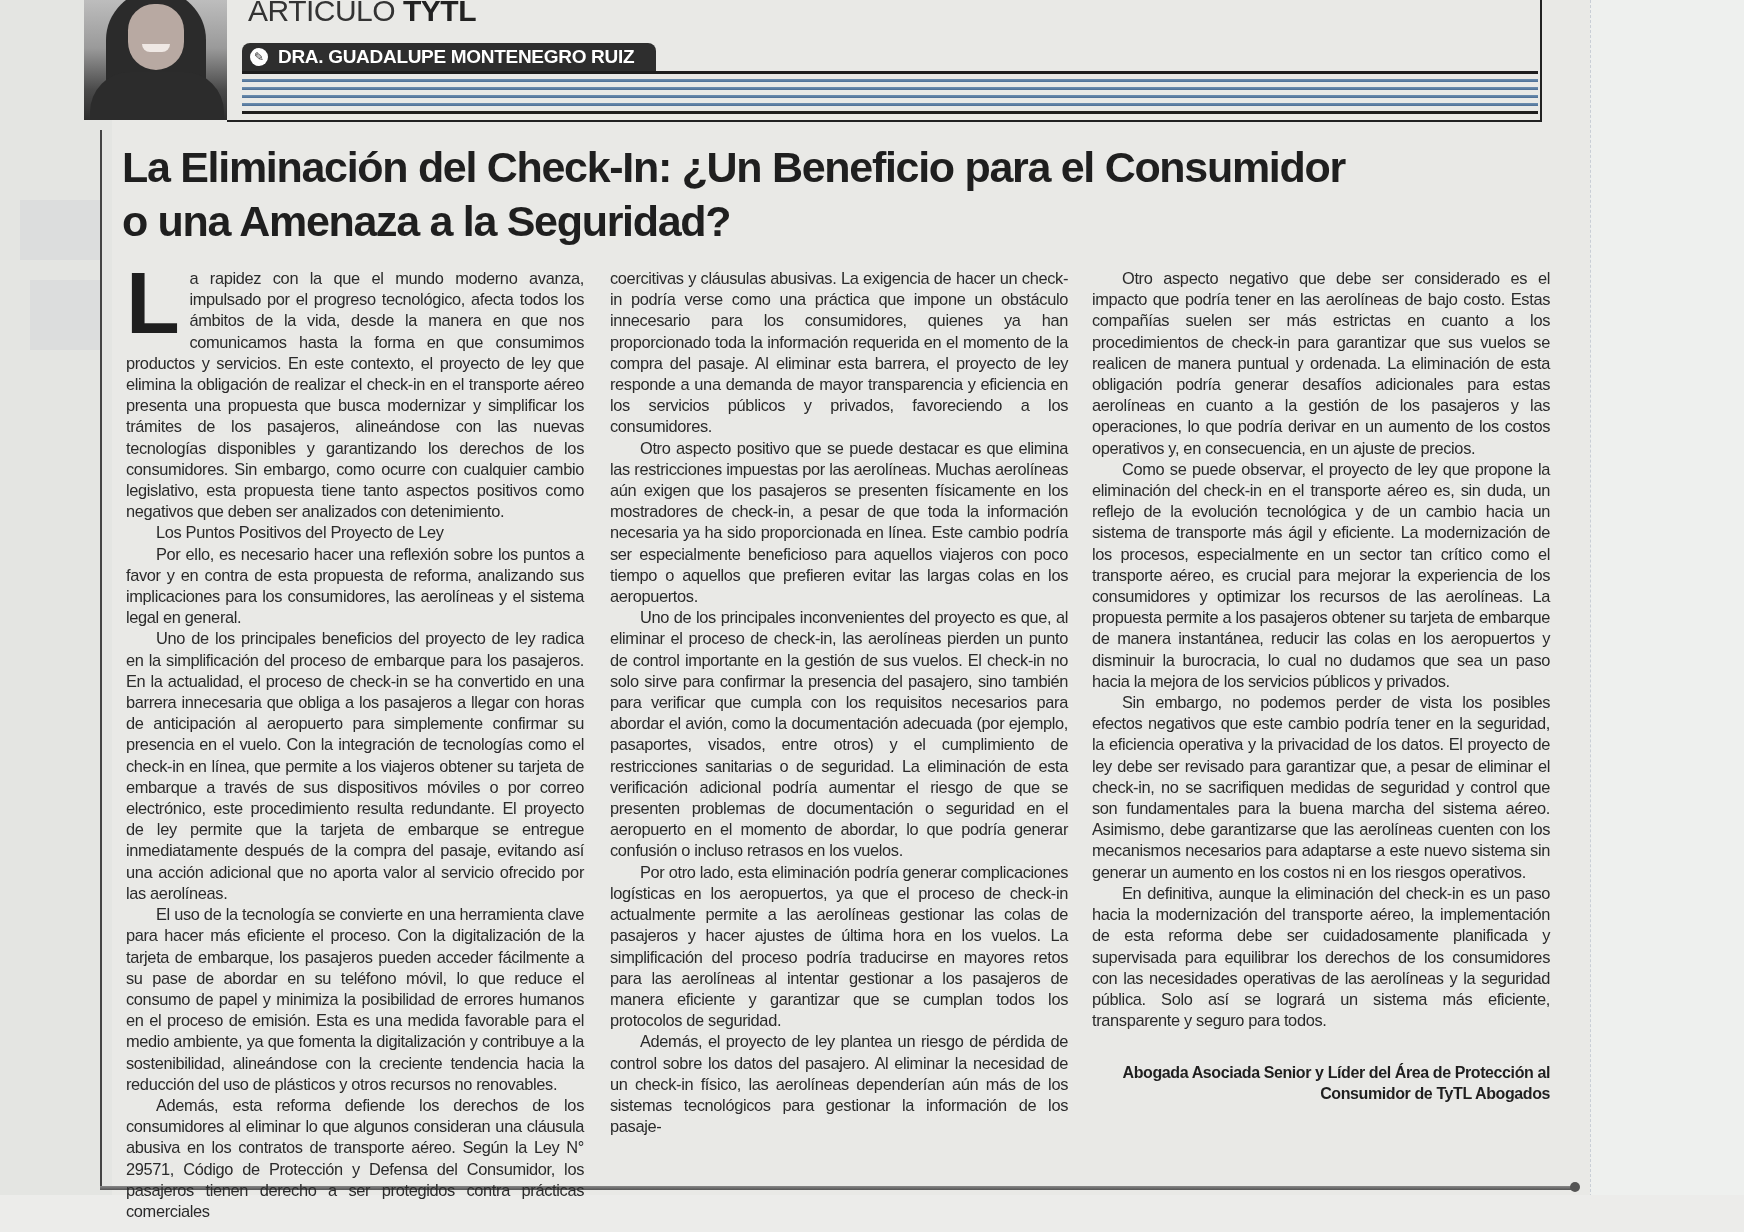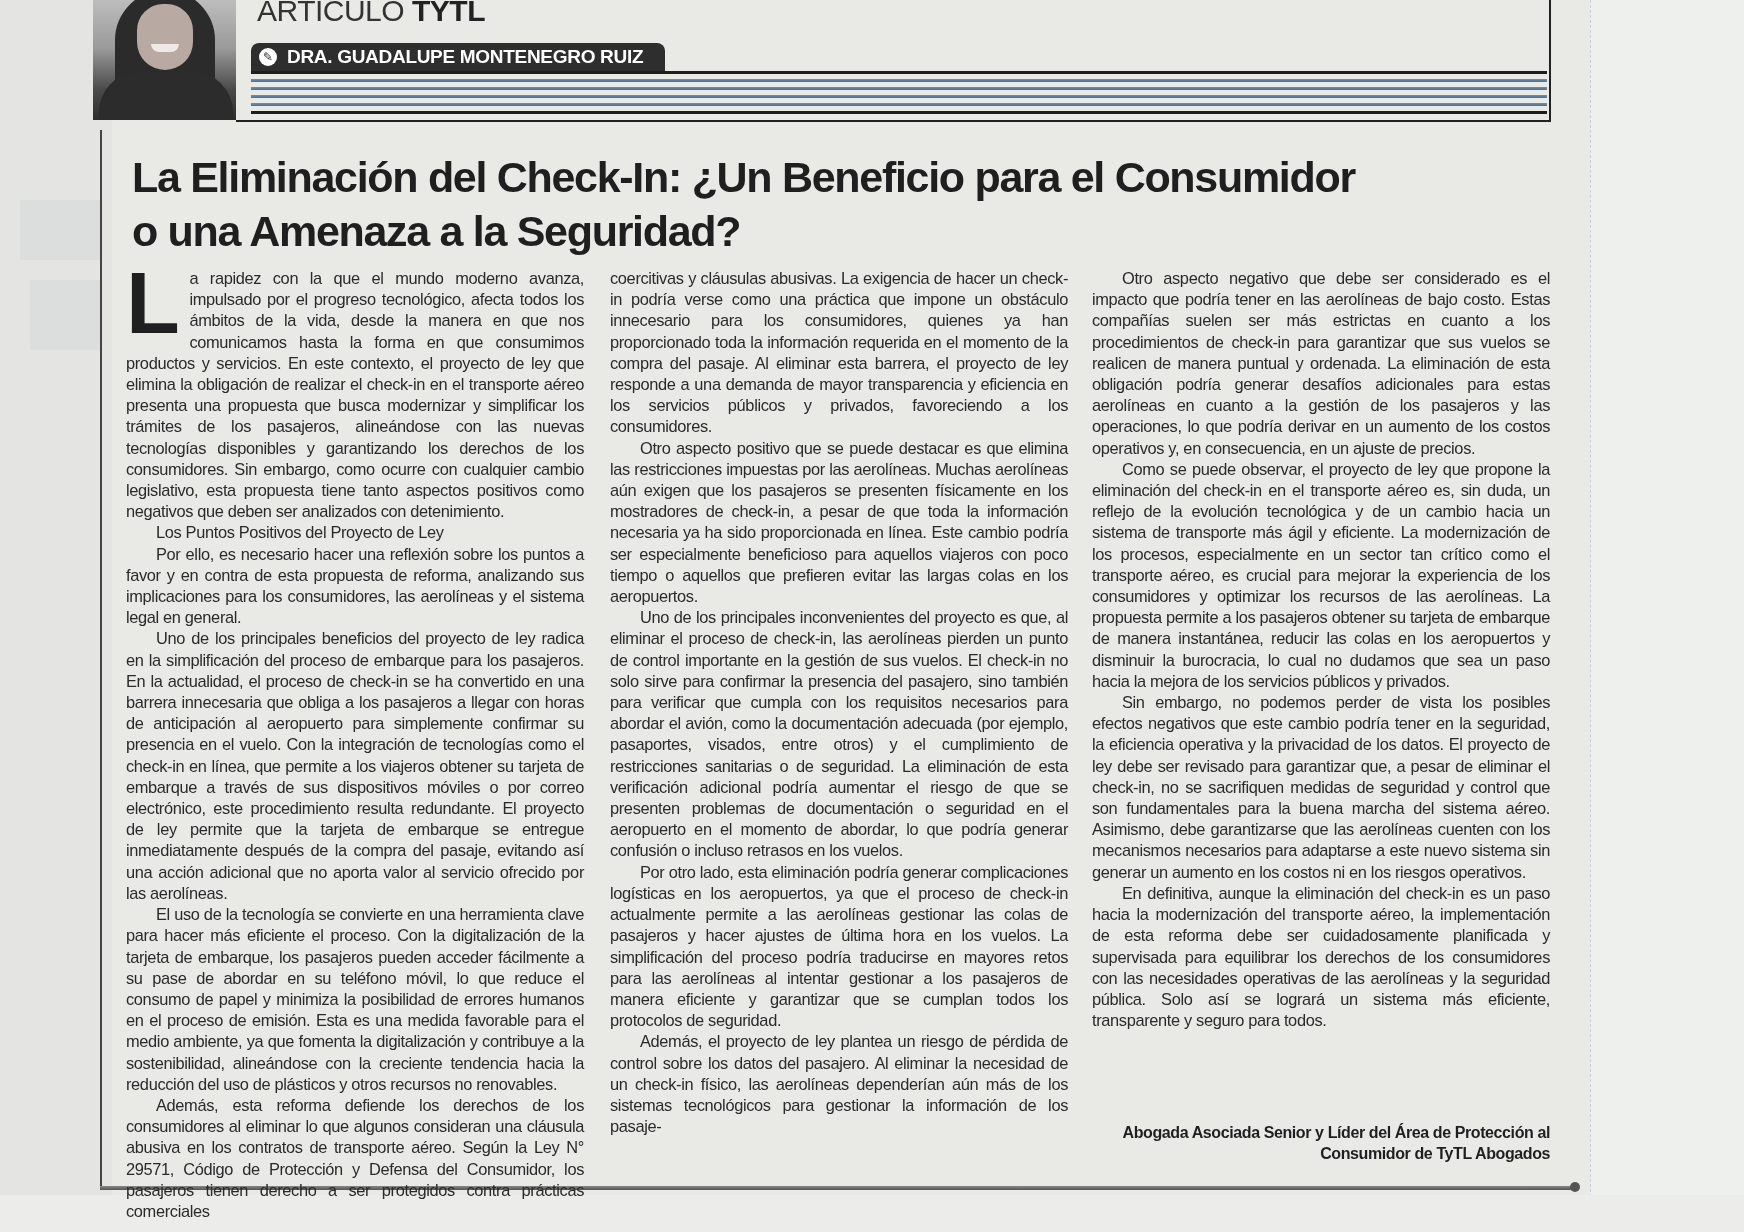--- a/index.html
+++ b/index.html
@@ -11,21 +11,21 @@
   }
   .paper-strip-right {
     position:absolute; left:1590px; top:0; width:154px; height:1232px;
     background:#eef0ee; border-left:1px dashed #c9cfd6;
   }
   .paper-bottom { position:absolute; left:0; top:1195px; width:1744px; height:37px; background:#ececea; }
   .left-margin { position:absolute; left:0; top:0; width:112px; height:1232px; background:#e4e5e2; }
   .ghost-block { position:absolute; background:#d8dadb; opacity:.7; }
 
   
-  .header { position:absolute; left:93px; top:0; width:1484px; height:128px; }
+  .header { position:absolute; left:84px; top:0; width:1484px; height:128px; }
   .photo {
     position:absolute; left:0; top:0; width:143px; height:120px;
     background:linear-gradient(180deg,#bdbdbd 0%,#9a9a9a 40%,#4a4a4a 75%,#2d2d2d 100%);
     overflow:hidden;
   }
   .photo .hair { position:absolute; left:22px; top:-10px; width:100px; height:140px; border-radius:50px 50px 20px 20px; background:#2b2b2b; }
   .photo .face { position:absolute; left:44px; top:4px; width:56px; height:66px; border-radius:28px 28px 30px 30px; background:#b8a9a2; }
   .photo .smile { position:absolute; left:58px; top:44px; width:28px; height:8px; border-radius:0 0 14px 14px; background:#efe8e4; }
   .photo .body { position:absolute; left:6px; top:72px; width:134px; height:60px; border-radius:40px 40px 0 0; background:#2c2c2c; }
 
@@ -70,21 +70,21 @@
   .col p.noindent { text-indent:0; }
   .col1 { left:126px; }
   .col2 { left:610px; }
   .col3 { left:1092px; }
 
   .dropcap {
     float:left; font-size:88px; line-height:66px; font-weight:bold; color:#1f1f1f;
     margin:2px 10px 0 0; font-family:"Liberation Sans", sans-serif;
   }
   .signature {
-    position:absolute; left:1092px; top:1122px; width:458px; text-align:right;
+    position:absolute; left:1092px; top:1062px; width:458px; text-align:right;
     font-weight:bold; font-size:16px; line-height:21px; color:#1f1f1f; letter-spacing:-0.4px;
   }
 </style>
 </head>
 <body>
 
 <div class="left-margin"></div>
 <div class="ghost-block" style="left:20px;top:200px;width:80px;height:60px;"></div>
 <div class="ghost-block" style="left:30px;top:280px;width:70px;height:70px;"></div>
 <div class="paper-strip-right"></div>
@@ -114,21 +114,21 @@
     <div class="rule black"></div>
   </div>
   <div class="header-box-right"></div>
   <div class="header-box-bottom"></div>
 </div>
 
 <div class="frame"></div>
 <div class="frame-bottom"></div>
 <div class="frame-bottom-cap"></div>
 
-<h1 class="headline" style="margin:10px;">
+<h1 class="headline" style="margin:0;">
   <span>La Eliminación del Check-In: ¿Un Beneficio para el Consumidor</span><br>
   <span>o una Amenaza a la Seguridad?</span>
 </h1>
 
 <div class="col col1">
   <p class="noindent">
     <span class="dropcap">L</span><span>a rapidez con la que el mundo moderno avanza, impulsado por el progreso tecnológico, afecta todos los ámbitos de la vida, desde la manera en que nos comunicamos hasta la forma en que consumimos productos y servicios. En este contexto, el proyecto de ley que elimina la obligación de realizar el check-in en el transporte aéreo presenta una propuesta que busca modernizar y simplificar los trámites de los pasajeros, alineándose con las nuevas tecnologías disponibles y garantizando los derechos de los consumidores. Sin embargo, como ocurre con cualquier cambio legislativo, esta propuesta tiene tanto aspectos positivos como negativos que deben ser analizados con detenimiento.</span>
   </p>
   <p>Los Puntos Positivos del Proyecto de Ley</p>
   <p>Por ello, es necesario hacer una reflexión sobre los puntos a favor y en contra de esta propuesta de reforma, analizando sus implicaciones para los consumidores, las aerolíneas y el sistema legal en general.</p>

